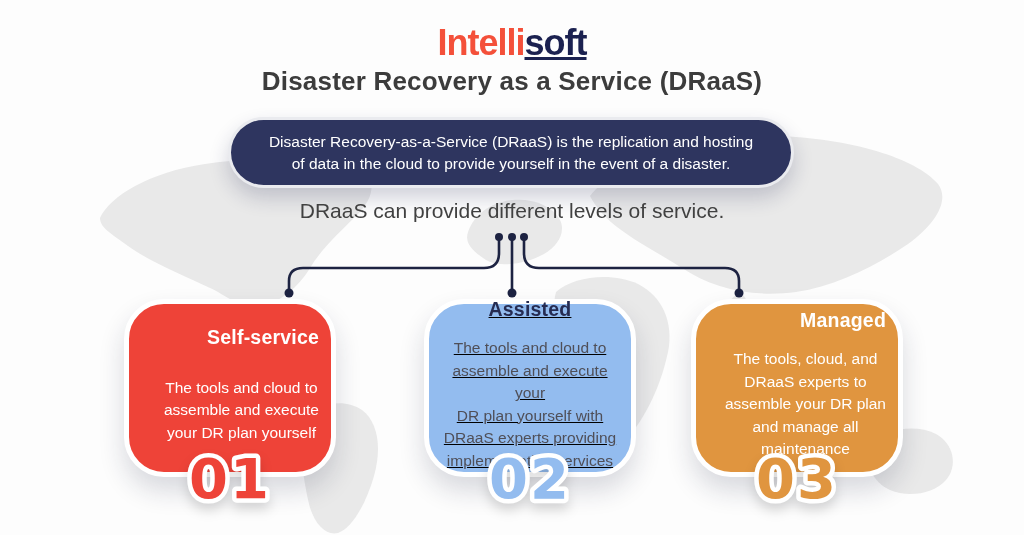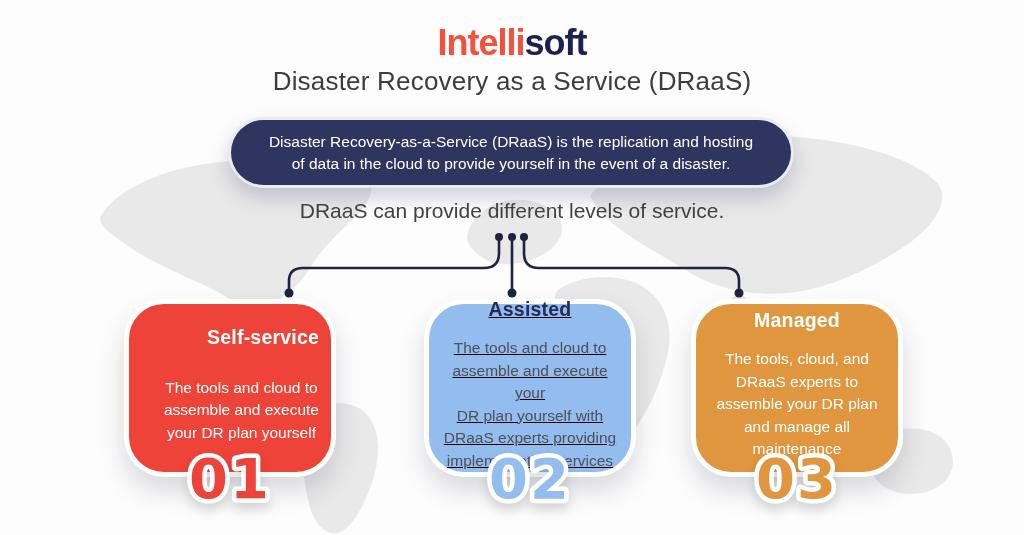--- a/index.html
+++ b/index.html
@@ -14,21 +14,21 @@
   
   .map { position:absolute; left:0; top:0; width:1024px; height:535px; pointer-events:none; }
 
   
   .logo {
     position:absolute; top:22px; left:0; right:0; text-align:center;
     font-size:36px; font-weight:800; letter-spacing:-1px;
   }
   .title {
     position:absolute; top:66px; left:0; right:0; text-align:center;
-    font-size:26px; font-weight:400; letter-spacing:.2px;
+    font-size:26px; font-weight:700; letter-spacing:.2px;
   }
 
   
   .banner {
     position:absolute; left:228px; top:117px; width:566px; height:71px;
     border-radius:38px; border:3px solid rgba(255,255,255,.9);
     display:flex; align-items:center; justify-content:center;
     box-shadow:0 10px 20px rgba(30,35,80,.20);
   }
   .banner p {
@@ -87,21 +87,21 @@
       <path d="M556,292 C574,276 612,272 638,284 C662,296 674,322 668,352 C660,390 642,424 622,444 C606,460 588,456 578,436 C564,406 546,330 556,292 Z"></path>
       <path d="M590,196 C620,158 700,134 775,136 C850,138 916,158 938,184 C950,200 936,224 908,244 C876,266 836,286 796,292 C752,298 712,288 682,268 C648,246 606,228 590,196 Z"></path>
       <path d="M740,292 C750,300 752,316 744,330 C736,342 726,344 722,332 C718,320 726,300 740,292 Z"></path>
       <path d="M872,444 C886,428 916,424 936,434 C954,444 958,466 946,480 C934,494 908,498 890,490 C872,482 862,460 872,444 Z"></path>
       <ellipse cx="806" cy="326" rx="10" ry="6"></ellipse>
       <ellipse cx="838" cy="344" rx="8" ry="5"></ellipse>
     </g>
   </svg>
 
   <div class="logo">
-    <span style="color: rgb(244, 80, 58);">Intelli</span><span style="color: rgb(27, 33, 80);">soft</span>
+    <span style="color: rgb(244, 80, 58);">Intelli</span><span style="color: rgb(27, 33, 80); text-decoration: underline;">soft</span>
   </div>
 
   <h1 class="title" style="color: rgb(60, 60, 60);">Disaster Recovery as a Service (DRaaS)</h1>
 
   <div class="banner" style="background: rgb(46, 53, 95);">
     <p style="color: rgb(255, 255, 255);">Disaster Recovery-as-a-Service (DRaaS) is the replication and hosting
 of data in the cloud to provide yourself in the event of a disaster.</p>
   </div>
 
   <p class="subtitle" style="color: rgb(65, 65, 65);">DRaaS can provide different levels of service.</p>
@@ -133,21 +133,21 @@
     <p style="color: rgb(79, 79, 88);">The tools and cloud to
 assemble and execute your
 DR plan yourself with
 DRaaS experts providing
 implementation services</p>
     <svg class="card-num" viewBox="0 0 160 66">
       <text x="80" y="52" text-anchor="middle" style="fill: rgb(147, 188, 239);">02</text>
     </svg>
   </section>
 
-  <section class="card card-3" style="background: rgb(224, 149, 63);">
+  <section class="card card-3" style="background: rgb(224, 149, 63); align-items: flex-end;">
     <h2 style="color: rgb(255, 255, 255);">Managed</h2>
     <p style="color: rgb(255, 255, 255);">The tools, cloud, and
 DRaaS experts to
 assemble your DR plan
 and manage all
 maintenance</p>
     <svg class="card-num" viewBox="0 0 160 66">
       <text x="80" y="52" text-anchor="middle" style="fill: rgb(224, 149, 63);">03</text>
     </svg>
   </section>

